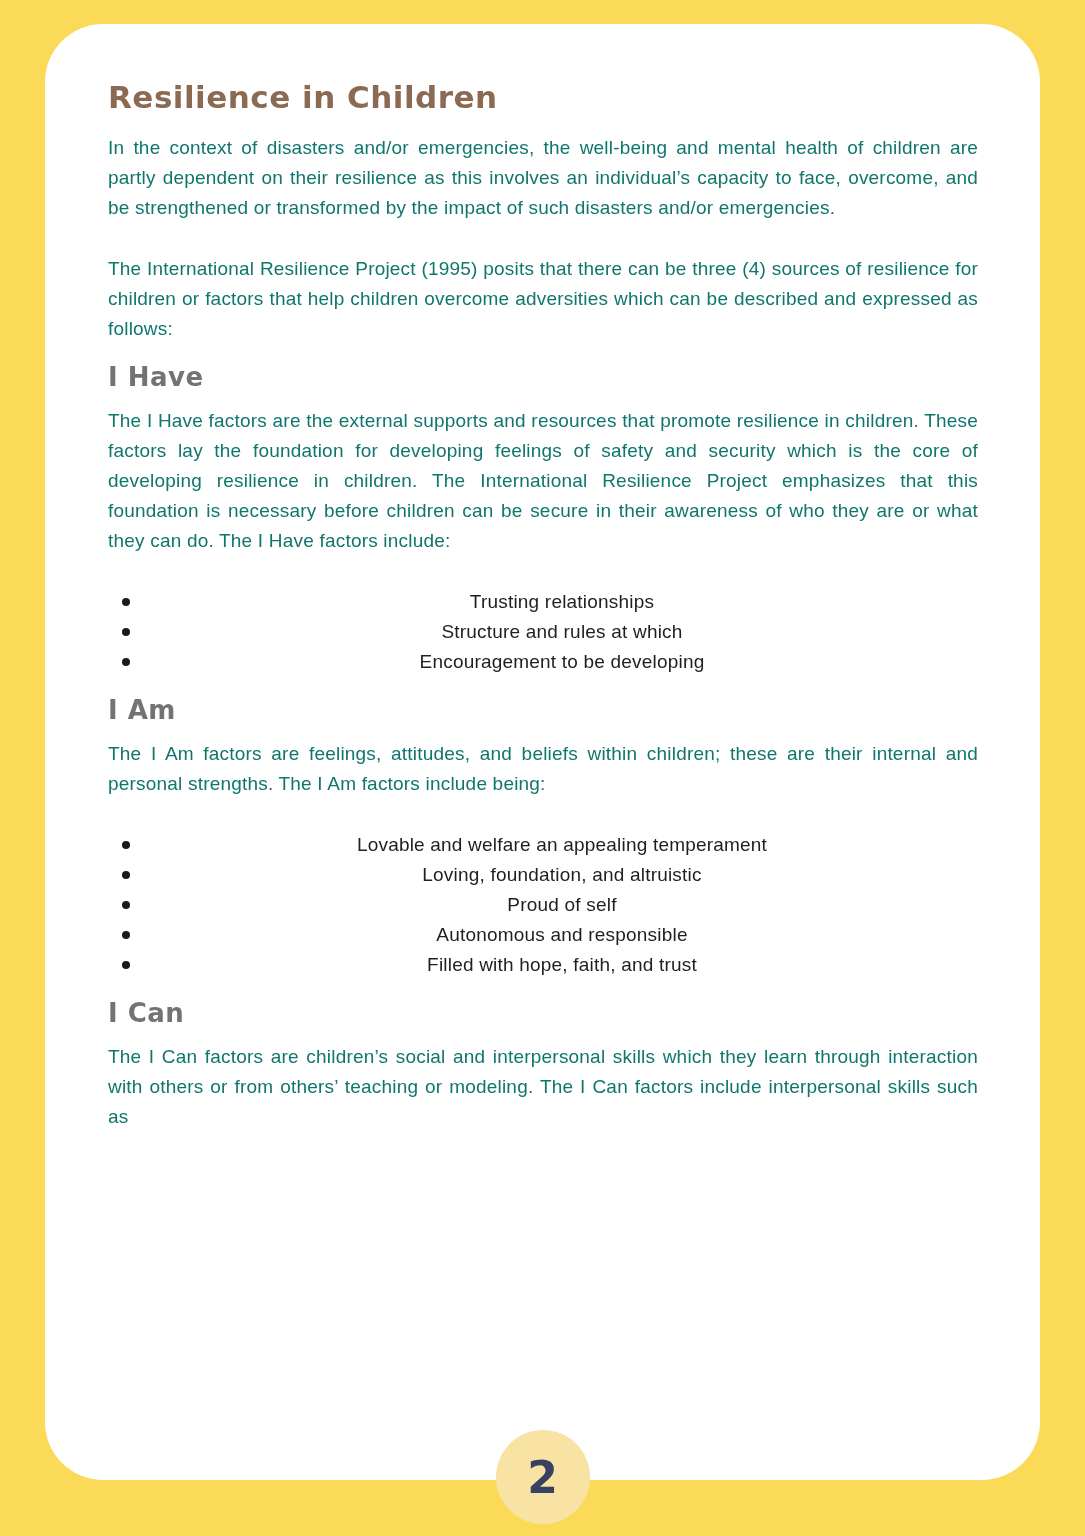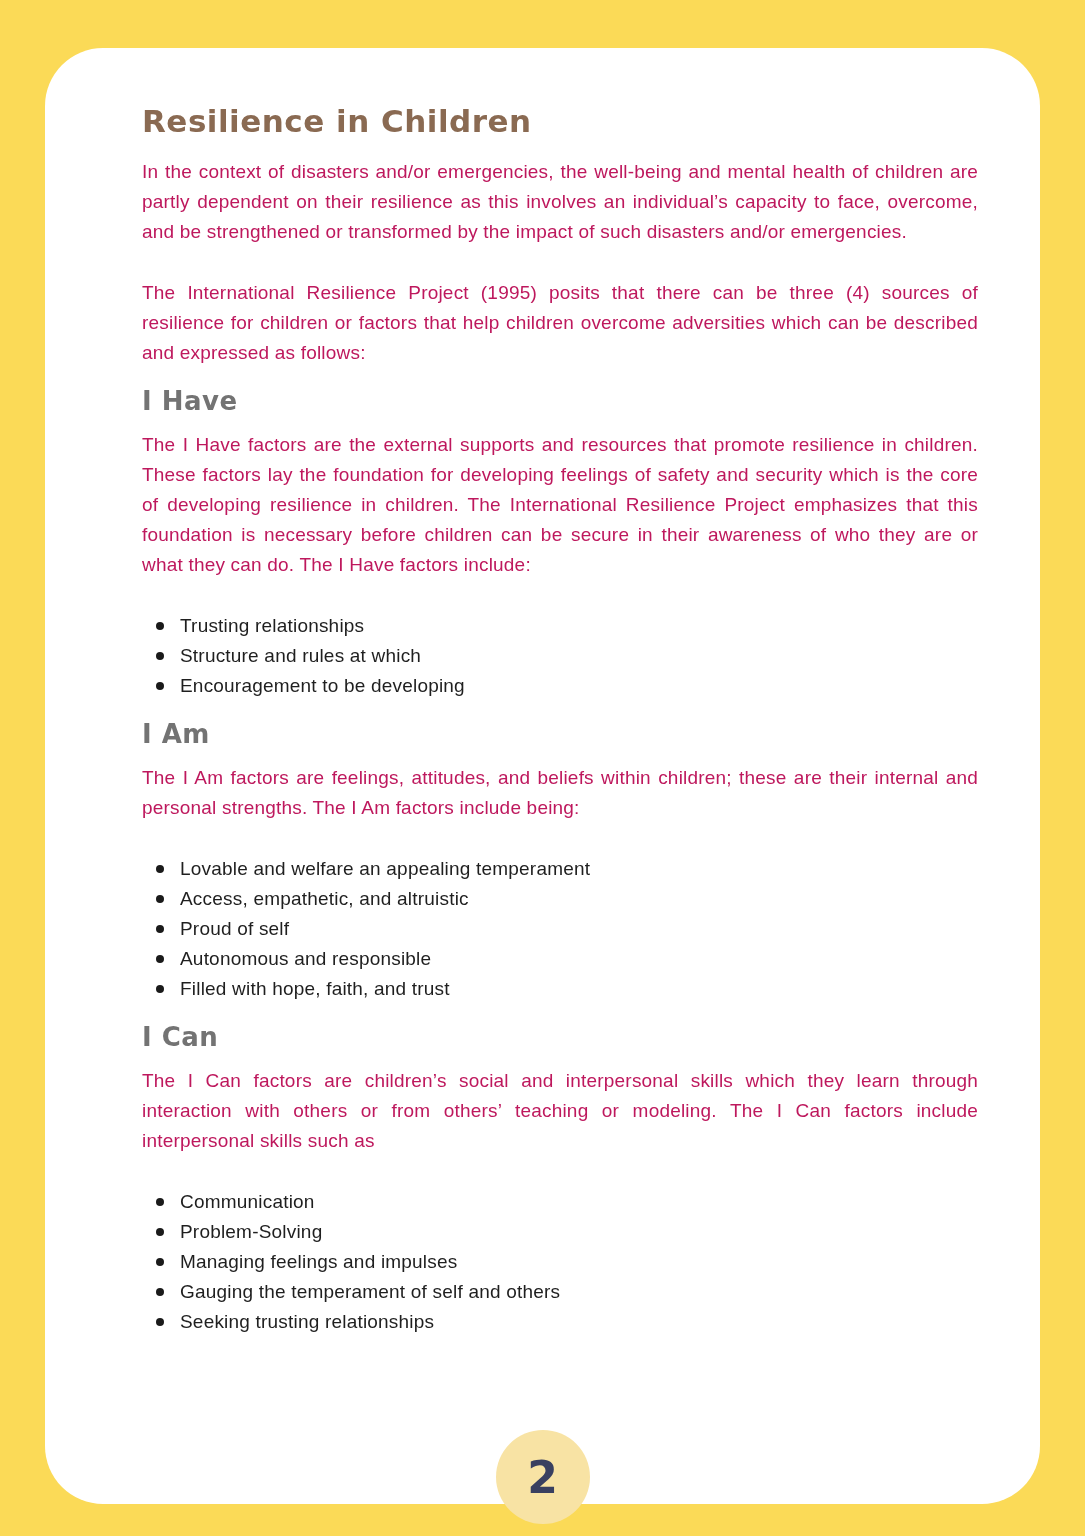--- a/index.html
+++ b/index.html
@@ -12,58 +12,59 @@
   .canvas {
     position: relative;
     width: 1085px;
     height: 1536px;
     background: #FBDA57;
     overflow: hidden;
   }
   .card {
     position: absolute;
     left: 45px;
-    top: 48px;
+    top: 24px;
     width: 995px;
     height: 1456px;
     background: #FFFFFF;
     border-radius: 58px;
     box-sizing: border-box;
-    padding: 55px 62px 0 97px;
+    padding: 55px 62px 0 63px;
   }
   .page-title {
     margin: 0 0 18px 0;
     font-family: "DejaVu Sans", sans-serif;
     font-size: 31px;
     font-weight: bold;
     letter-spacing: 0.5px;
     color: #8A6A52;
   }
   .body-text {
     margin: 0;
     font-size: 19px;
     line-height: 30px;
-    color: #be185d;
+    color: #0f766e;
     text-align: justify;
     letter-spacing: 0.2px;
   }
   .intro-1 { margin-bottom: 31px; }
   .intro-2 { margin-bottom: 6px; }
   .section-heading {
     margin: 18px 0 14px 0;
     font-family: "DejaVu Sans", sans-serif;
     font-size: 26px;
     font-weight: bold;
     letter-spacing: 0.5px;
     color: #737373;
   }
   .bullet-list {
     list-style: none;
     margin: 31px 0 8px 0;
     padding: 0 0 0 38px;
+    text-align: center;
   }
   .bullet-list li {
     position: relative;
     font-size: 19px;
     line-height: 30px;
     color: #1F1F1F;
     letter-spacing: 0.2px;
   }
   .bullet-list li::before {
     content: "";
@@ -111,34 +112,27 @@
     <ul class="bullet-list">
       <li>Trusting relationships</li>
       <li>Structure and rules at which</li>
       <li>Encouragement to be developing</li>
     </ul>
 
     <h2 class="section-heading">I Am</h2>
     <p class="body-text">The I Am factors are feelings, attitudes, and beliefs within children; these are their internal and personal strengths. The I Am factors include being:</p>
     <ul class="bullet-list">
       <li>Lovable and welfare an appealing temperament</li>
-      <li>Access, empathetic, and altruistic</li>
+      <li>Loving, foundation, and altruistic</li>
       <li>Proud of self</li>
       <li>Autonomous and responsible</li>
       <li>Filled with hope, faith, and trust</li>
     </ul>
 
     <h2 class="section-heading">I Can</h2>
     <p class="body-text">The I Can factors are children’s social and interpersonal skills which they learn through interaction with others or from others’ teaching or modeling. The I Can factors include interpersonal skills such as</p>
-    <ul class="bullet-list">
-      <li>Communication</li>
-      <li>Problem-Solving</li>
-      <li>Managing feelings and impulses</li>
-      <li>Gauging the temperament of self and others</li>
-      <li>Seeking trusting relationships</li>
-    </ul>
 
   </div>
 
   <div class="page-num-circle">
     <span class="page-num">2</span>
   </div>
 </div>
 
 </body></html>

